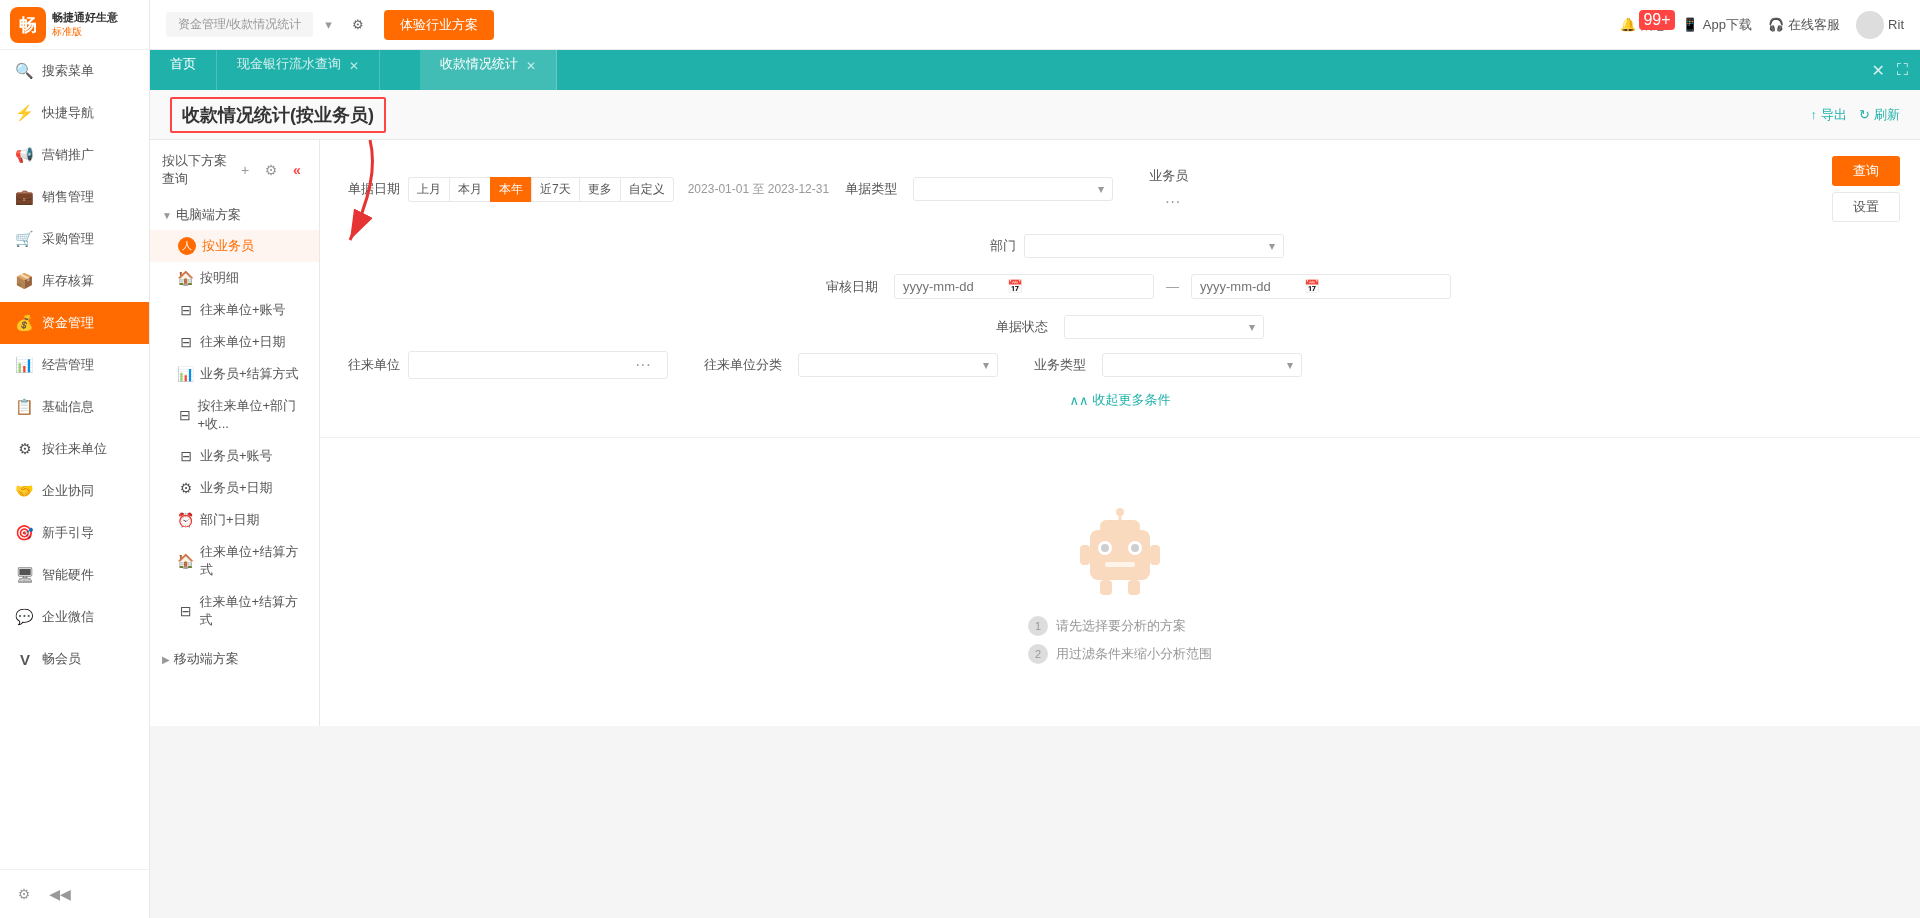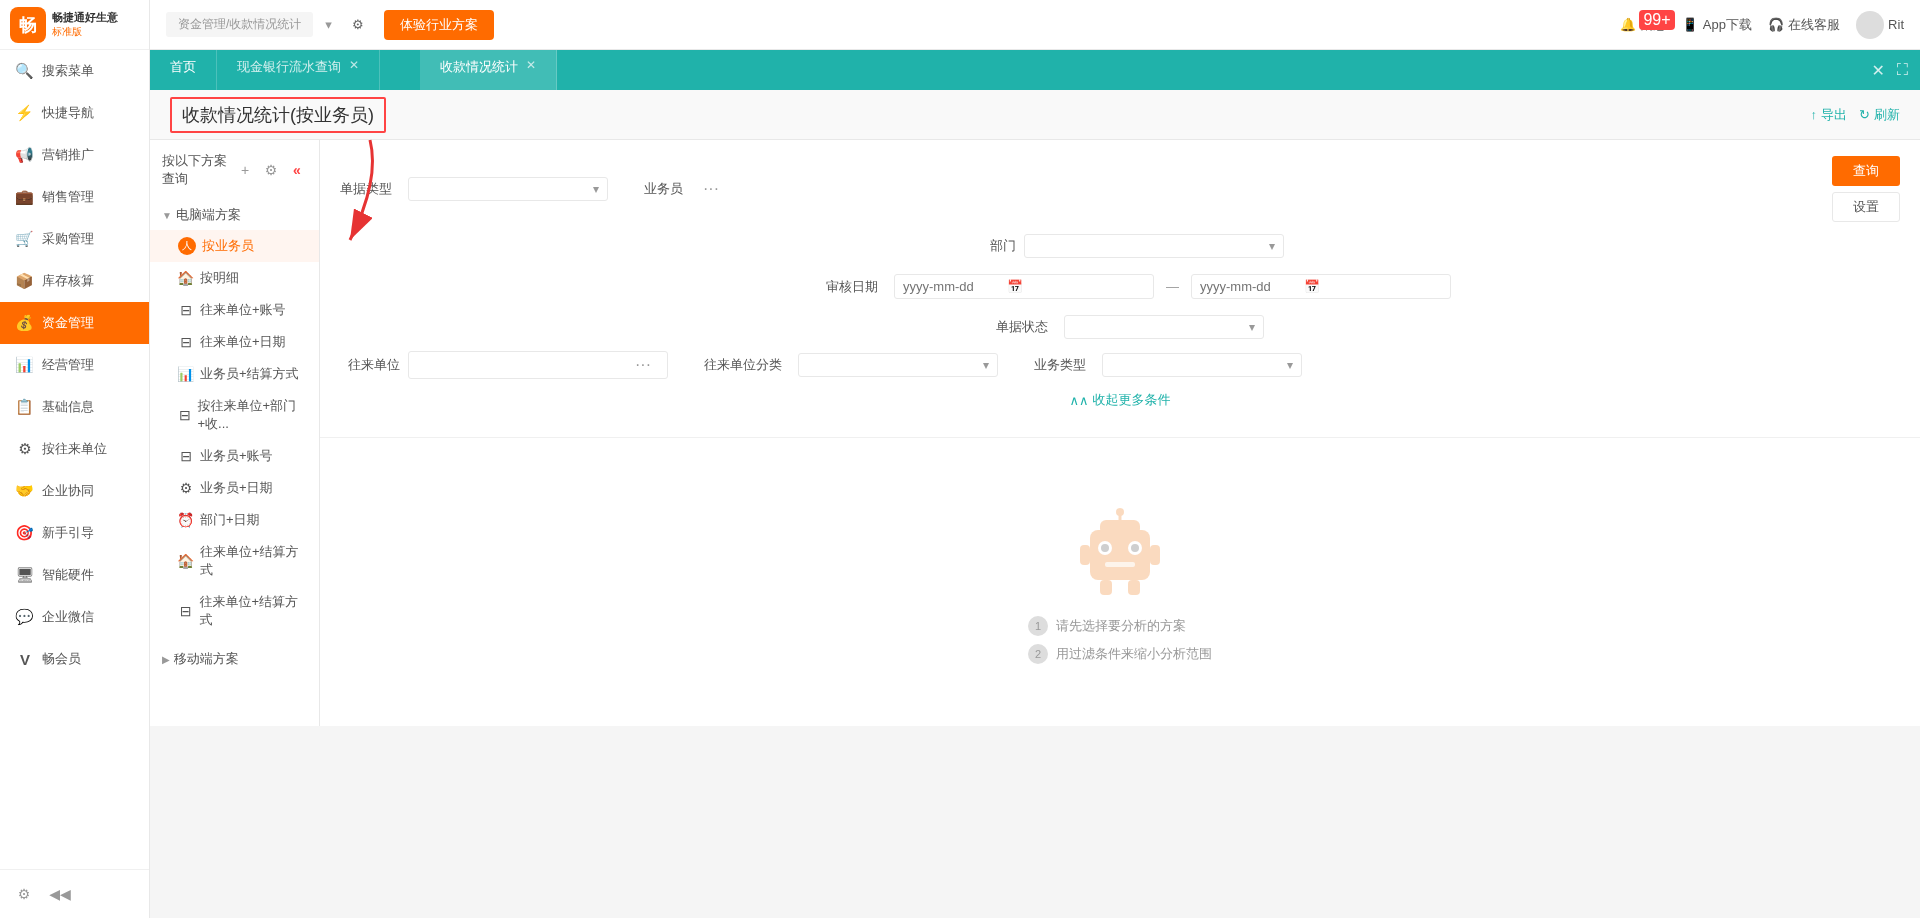--- a/index.html
+++ b/index.html
@@ -25,30 +25,30 @@
     .topbar-dropdown { color: #999; cursor: pointer; }
     .topbar-gear { width: 28px; height: 28px; display: flex; align-items: center; justify-content: center; cursor: pointer; color: #666; }
     .topbar-trial-btn { background: #ff6b00; color: white; border: none; padding: 6px 16px; border-radius: 4px; cursor: pointer; font-size: 13px; }
     .topbar-right { margin-left: auto; display: flex; align-items: center; gap: 16px; }
     .topbar-right-item { display: flex; align-items: center; gap: 4px; color: #555; font-size: 13px; cursor: pointer; position: relative; }
     .notification-badge { background: #ff4444; color: white; font-size: 16px; padding: 1px 4px; border-radius: 4px; position: absolute; top: -6px; right: -8px; }
     .topbar-user { width: 28px; height: 28px; background: #ddd; border-radius: 50%; }
 
     
     .tabs { height: 40px; background: #20b2aa; display: flex; align-items: stretch; padding: 0; }
-    .tab { display: flex; align-items: flex-start; padding: 8px 20px; cursor: pointer; color: rgba(255,255,255,0.8); font-size: 13px; gap: 8px; border-right: 1px solid rgba(255,255,255,0.2); }
+    .tab { display: flex; align-items: flex-end; padding: 17px 20px; cursor: pointer; color: rgba(255,255,255,0.8); font-size: 13px; gap: 8px; border-right: 1px solid rgba(255,255,255,0.2); }
     .tab.home { color: white; }
     .tab.active { background: rgba(255,255,255,0.15); color: white; margin-left: 40px; }
     .tab-close { color: rgba(255,255,255,0.7); font-size: 12px; cursor: pointer; }
     .tabs-right { margin-left: auto; display: flex; align-items: center; padding: 0 12px; gap: 12px; }
     .tabs-right-btn { color: rgba(255,255,255,0.8); cursor: pointer; font-size: 16px; }
 
     
     .page-header { height: 50px; background: #f9f9f9; border-bottom: 1px solid #e8e8e8; display: flex; align-items: center; padding: 0 20px; }
-    .page-title { font-size: 18px; font-weight: normal; color: #333; border: 2px solid #ff4444; padding: 4px 10px; border-radius: 2px; }
+    .page-title { font-size: 18px; font-weight: bold; color: #333; border: 2px solid #ff4444; padding: 4px 10px; border-radius: 2px; }
     .page-actions { margin-left: auto; display: flex; gap: 12px; align-items: center; }
     .page-action-btn { display: flex; align-items: center; gap: 4px; color: #20b2aa; cursor: pointer; font-size: 13px; }
 
     
     .content { flex: 1; display: flex; overflow: hidden; }
 
     
     .left-panel { width: 170px; background: #fff; border-right: 1px solid #e8e8e8; overflow-y: auto; flex-shrink: 0; }
     .left-panel-header { display: flex; align-items: center; padding: 12px 12px 8px; font-size: 13px; color: #555; }
     .left-panel-header-text { flex: 1; }
@@ -309,30 +309,42 @@
           <span class="plan-group-arrow">▶</span>
           <span>移动端方案</span>
         </div>
       </div>
     </div>
 
     <div class="right-panel">
       <div class="search-area">
 
         <div class="search-row">
+          <div class="search-field">
+            <span class="search-label">单据日期</span>
+            <div class="date-tabs">
+              <div class="date-tab">上月</div>
+              <div class="date-tab">本月</div>
+              <div class="date-tab active">本年</div>
+              <div class="date-tab">近7天</div>
+              <div class="date-tab">更多</div>
+              <div class="date-tab">自定义</div>
+            </div>
+            <span class="date-range-text">2023-01-01 至 2023-12-31</span>
+          </div>
 
           <div class="search-field" style="">
             <span class="search-label" style="width:auto;margin-right:8px;">单据类型</span>
             <div class="search-select">
               <span class="search-select-text"></span>
               <span class="search-select-arrow">▾</span>
             </div>
           </div>
 
-          <div class="search-field" style="margin-left:20px;">
+          <div class="search-field" style="margin-left:20px;flex-direction:column;">
             <span class="search-label" style="width:auto;margin-right:8px;">业务员</span>
             <span class="ellipsis-btn">···</span>
           </div>
 
           <div class="search-actions">
             <button class="query-btn">查询</button>
             <button class="settings-btn">设置</button>
           </div>
         </div>
 

